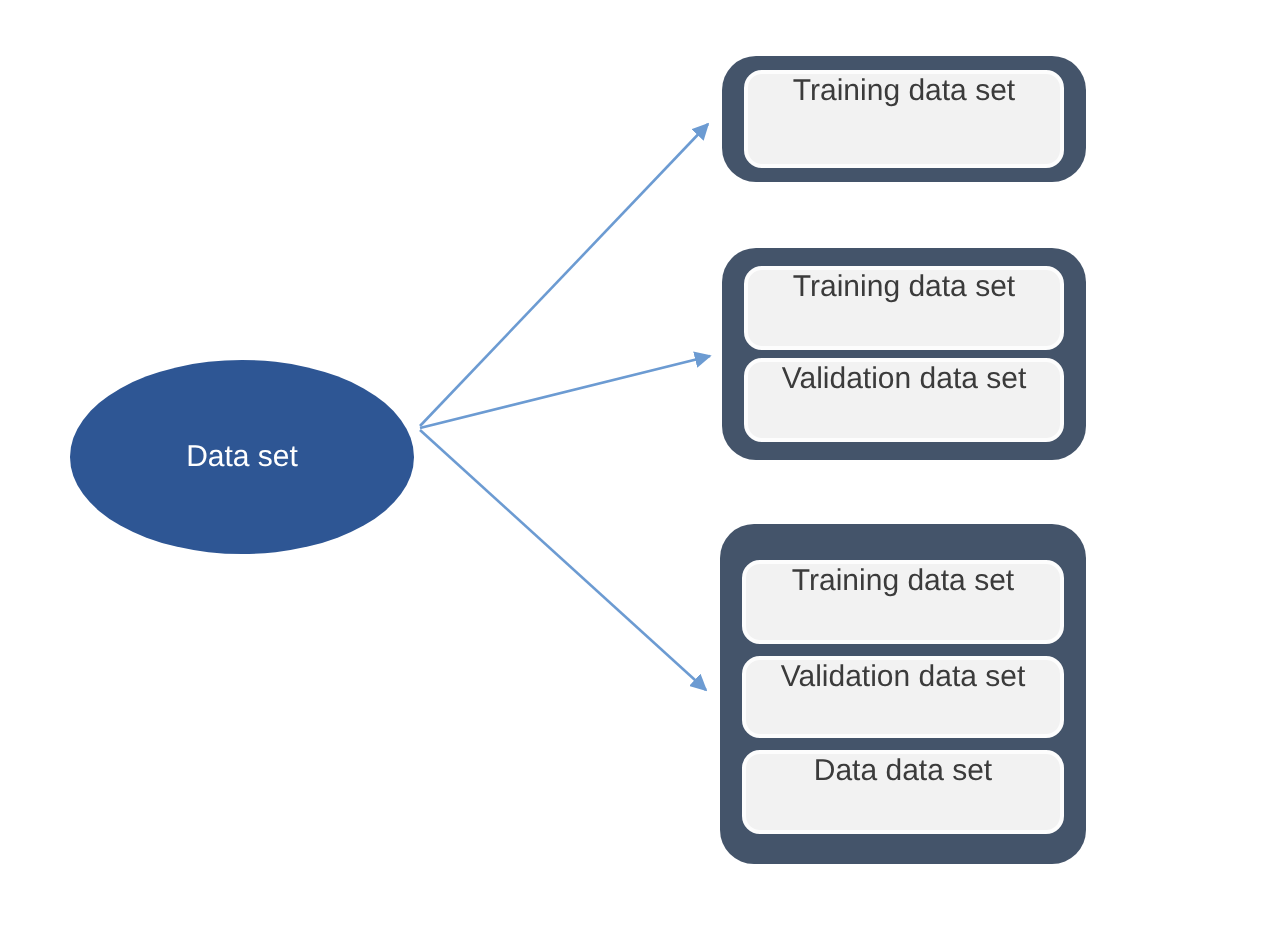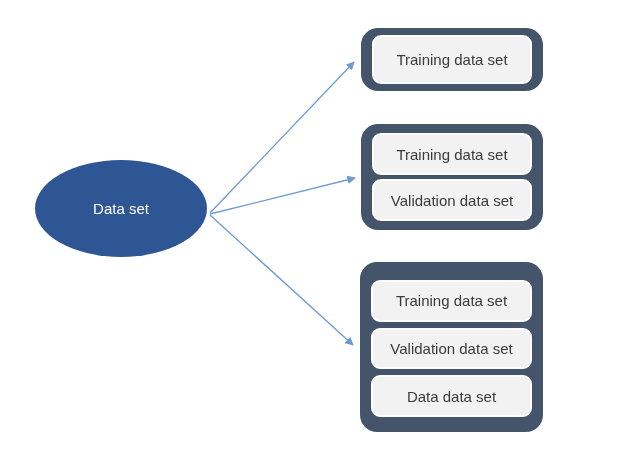--- a/index.html
+++ b/index.html
@@ -24,21 +24,21 @@
     stroke: var(--arrow-color, #6c9bd2);
     stroke-width: 1.3;
     fill: none;
   }
   .arrow-head {
     fill: var(--arrow-color, #6c9bd2);
   }
   .ellipse {
     position: absolute;
     left: 35px;
-    top: 160px;
+    top: 180px;
     width: 172px;
     height: 97px;
     background: var(--ellipse-fill, #2e5694);
     border-radius: 50%;
     display: flex;
     align-items: center;
     justify-content: center;
   }
   .ellipse-label {
     color: var(--ellipse-text, #ffffff);
@@ -74,21 +74,21 @@
     height: 170px;
     padding: 18px 11px 15px 11px;
     gap: 6px;
   }
   .item {
     flex: 1;
     background: var(--item-fill, #f2f2f2);
     border: 2px solid var(--item-border, #fdfdfd);
     border-radius: 9px;
     display: flex;
-    align-items: center;
+    align-items: flex-start;
     justify-content: center;
     min-height: 0;
   }
   .item-label {
     color: var(--item-text, #3b3b3b);
     font-size: 15px;
     white-space: nowrap;
   }
 </style>
 </head>

